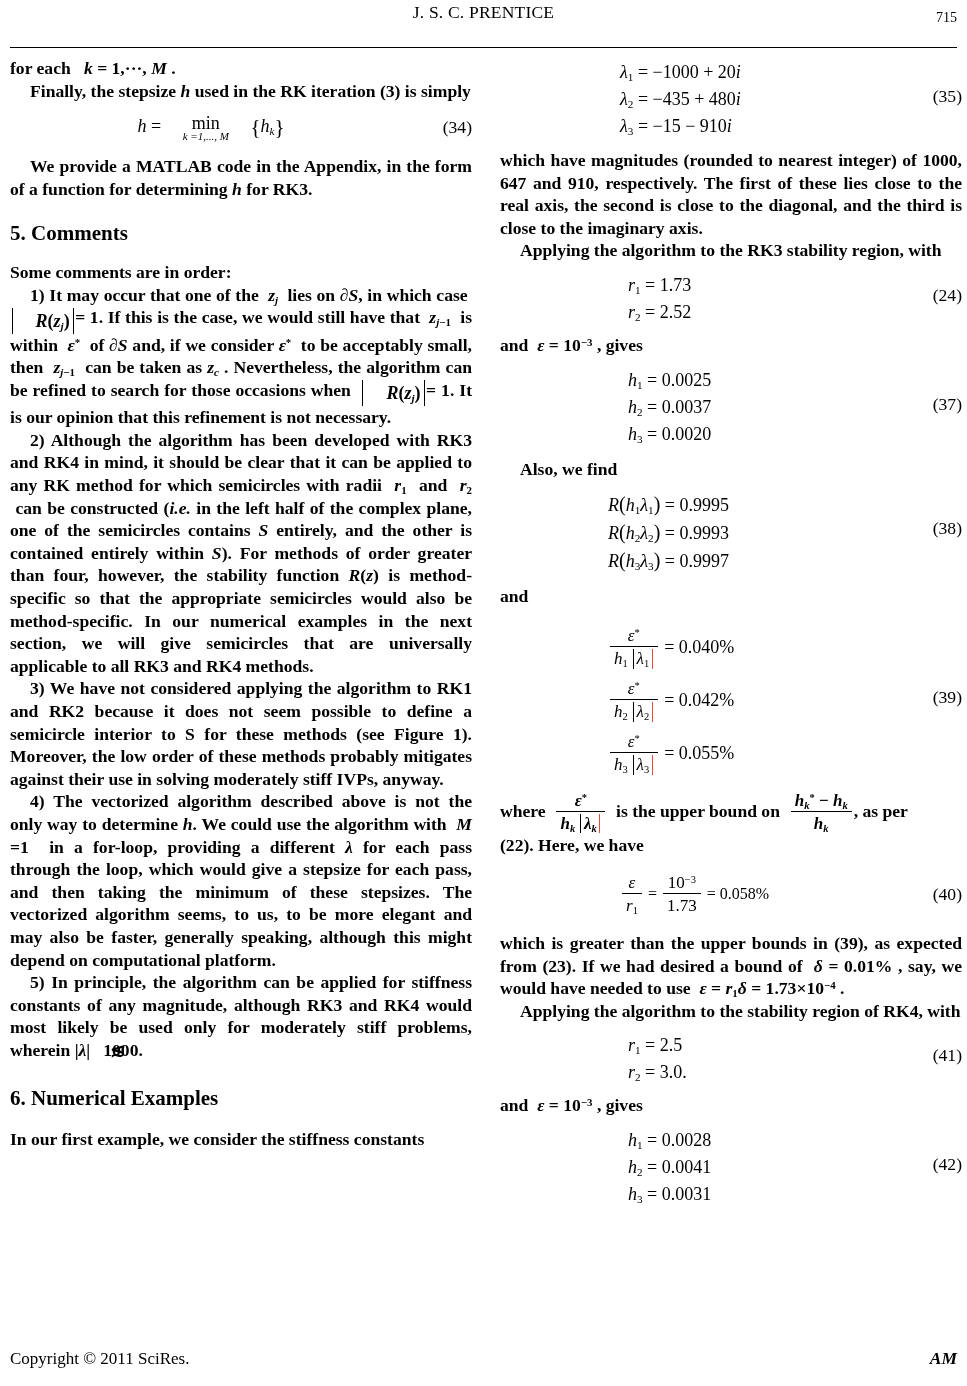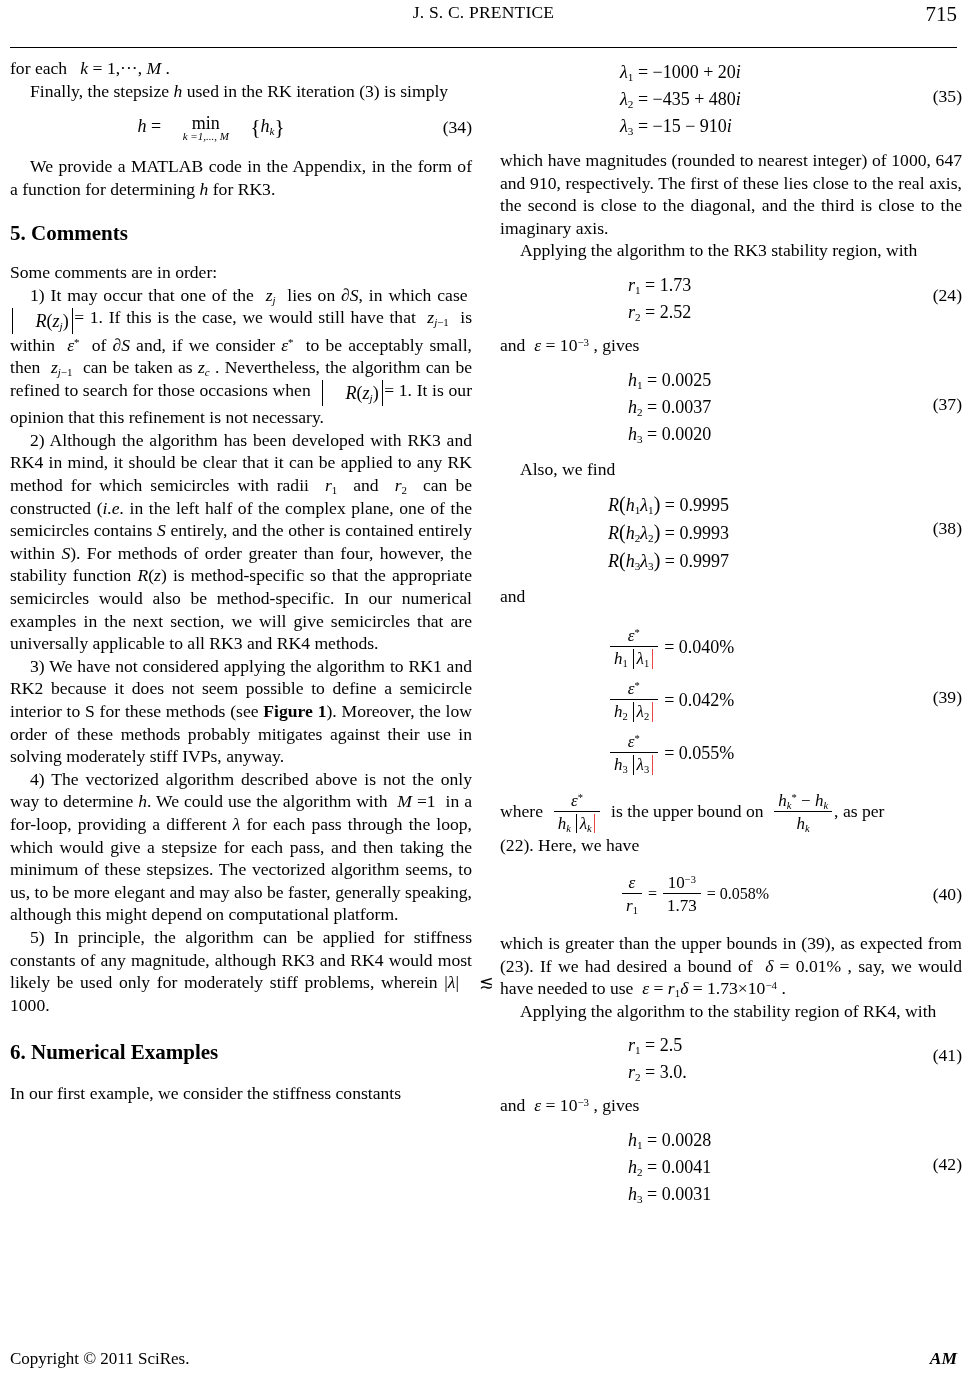--- a/index.html
+++ b/index.html
@@ -32,22 +32,22 @@
     justify-content: center;
   }
   .running-head .author {
     font-size: 17.5px;
     letter-spacing: .2px;
     padding-top: 2px;
   }
   .running-head .folio {
     position: absolute;
     right: 0px;
-    top: 2px;
-    font-size: 21px;
+    top: 10px;
+    font-size: 14px;
   }
   .head-rule {
     border-top: 1px solid #000;
     margin: 1px 0 0 0;
     height: 0;
   }
 
   
   .columns {
     display: flex;
@@ -58,20 +58,21 @@
     width: 462px;
     flex: 0 0 462px;
   }
   p {
     margin: 0;
     font-size: 17.6px;
     line-height: 22.6px;
     text-align: justify;
     text-justify: inter-word;
     hyphens: manual;
+    font-weight: bold;
   }
   p.indent { text-indent: 20px; }
   p.noindent { text-indent: 0; }
 
   h2.section {
     font-family: "Liberation Serif", "DejaVu Serif", serif;
     font-weight: bold;
     font-size: 21px;
     margin: 21px 0 16px 0;
     line-height: 24px;

